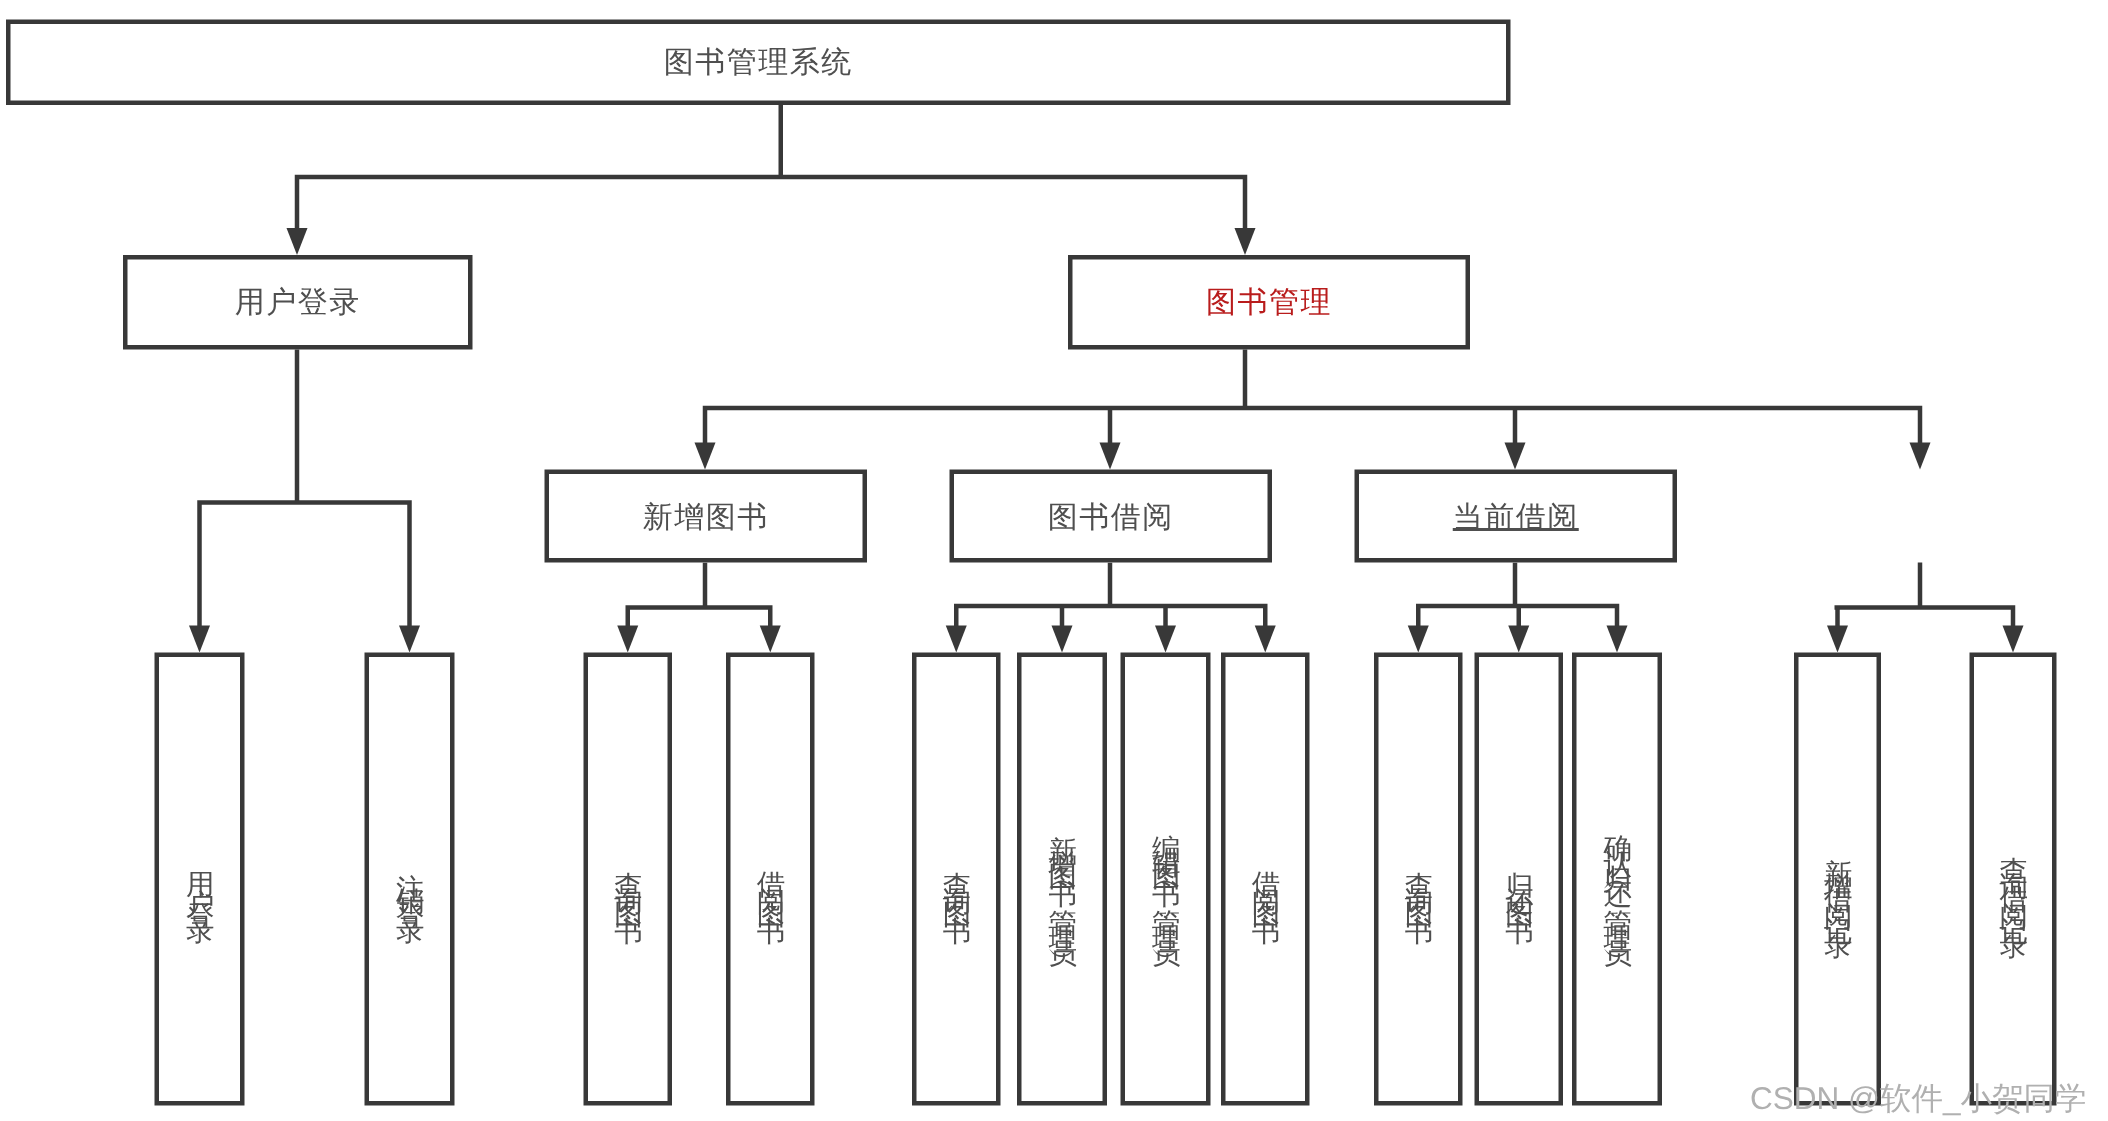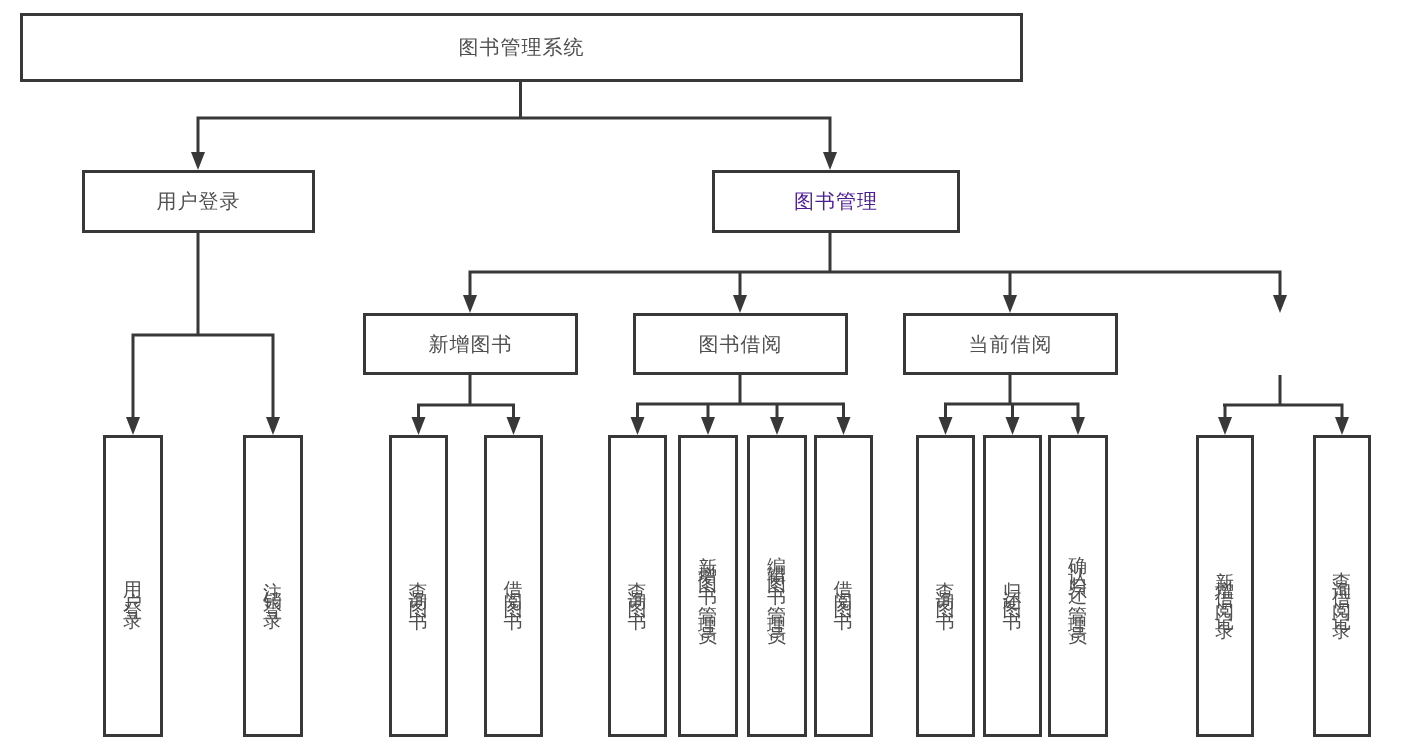--- a/index.html
+++ b/index.html
@@ -80,38 +80,38 @@
       <polygon points="770,417 784,417 777,435"></polygon>
       <polygon points="836.5,417 850.5,417 843.5,435"></polygon>
       <polygon points="938.5,417 952.5,417 945.5,435"></polygon>
       <polygon points="1005.5,417 1019.5,417 1012.5,435"></polygon>
       <polygon points="1071,417 1085,417 1078,435"></polygon>
       <polygon points="1218,417 1232,417 1225,435"></polygon>
       <polygon points="1335,417 1349,417 1342,435"></polygon>
     </g>
   </svg>
 
-  <div class="box h" style="left: 20px; top: 13px; width: 1003px; height: 69px; border-color: rgb(56, 56, 56); color: rgb(79, 79, 79);">
+  <div class="box h" style="left: 4px; top: 13px; width: 1003px; height: 57px; border-color: rgb(56, 56, 56); color: rgb(79, 79, 79);">
     <span>图书管理系统</span>
   </div>
 
   <div class="box h" style="left: 82px; top: 170px; width: 233px; height: 63px; border-color: rgb(56, 56, 56); color: rgb(79, 79, 79);">
     <span>用户登录</span>
   </div>
-  <div class="box h" style="left: 712px; top: 170px; width: 248px; height: 63px; border-color: rgb(56, 56, 56); color: #4c1d95;">
+  <div class="box h" style="left: 712px; top: 170px; width: 268px; height: 63px; border-color: rgb(56, 56, 56); color: #b91c1c;">
     <span>图书管理</span>
   </div>
 
   <div class="box h" style="left: 363px; top: 313px; width: 215px; height: 62px; border-color: rgb(56, 56, 56); color: rgb(79, 79, 79);">
     <span>新增图书</span>
   </div>
   <div class="box h" style="left: 633px; top: 313px; width: 215px; height: 62px; border-color: rgb(56, 56, 56); color: rgb(79, 79, 79); align-items: center;">
     <span>图书借阅</span>
   </div>
-  <div class="box h" style="left: 903px; top: 313px; width: 215px; height: 62px; border-color: rgb(56, 56, 56); color: rgb(79, 79, 79);">
+  <div class="box h" style="left: 903px; top: 313px; width: 215px; height: 62px; border-color: rgb(56, 56, 56); color: rgb(79, 79, 79); text-decoration: underline;">
     <span>当前借阅</span>
   </div>
 
   <div class="box v" style="left: 103px; top: 435px; width: 60px; height: 302px; border-color: rgb(56, 56, 56); color: rgb(79, 79, 79);">
     <span>用户登录</span>
   </div>
   <div class="box v" style="left: 243px; top: 435px; width: 60px; height: 302px; border-color: rgb(56, 56, 56); color: rgb(79, 79, 79);">
     <span>注销登录</span>
   </div>
 
@@ -145,13 +145,14 @@
     <span>确认归还（管理员）</span>
   </div>
 
   <div class="box v" style="left: 1196px; top: 435px; width: 58px; height: 302px; border-color: rgb(56, 56, 56); color: rgb(79, 79, 79);">
     <span>新增借阅记录</span>
   </div>
   <div class="box v" style="left: 1313px; top: 435px; width: 58px; height: 302px; border-color: rgb(56, 56, 56); color: rgb(79, 79, 79);">
     <span>查询借阅记录</span>
   </div>
 
+  <div id="watermark" style="color: rgb(176, 176, 176);">CSDN @软件_小贺同学</div>
 </div>
 
 </body></html>

